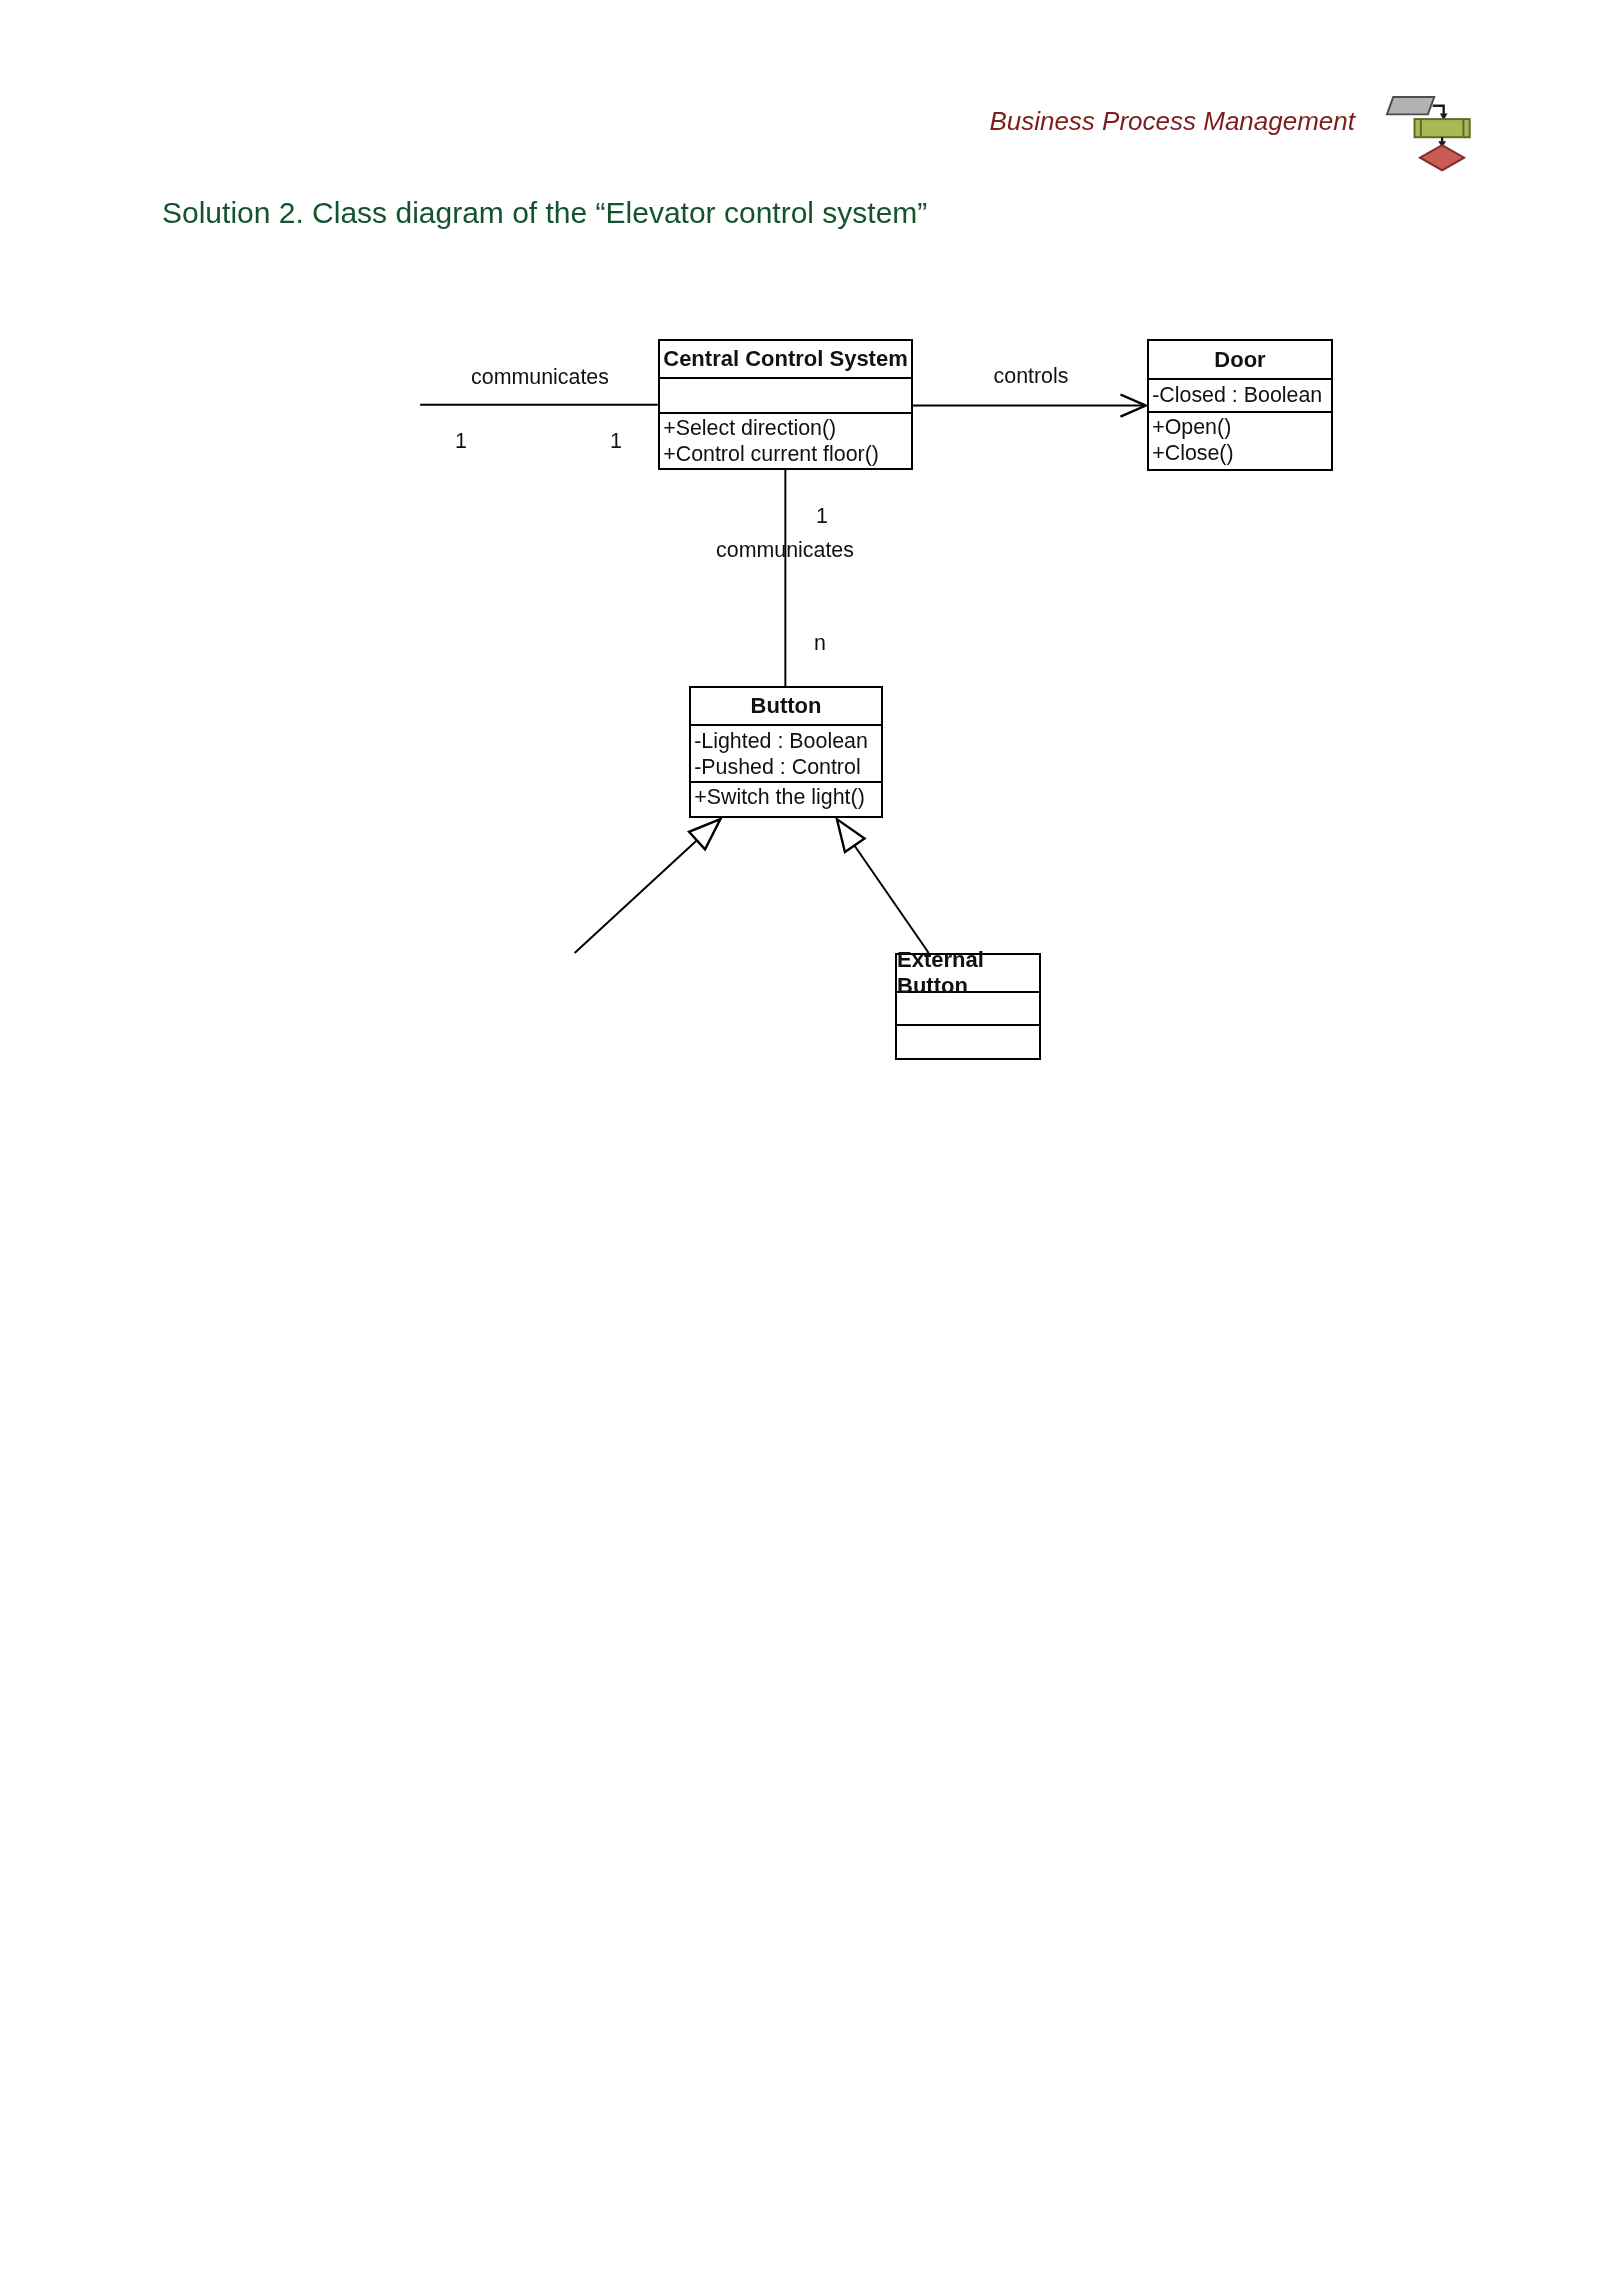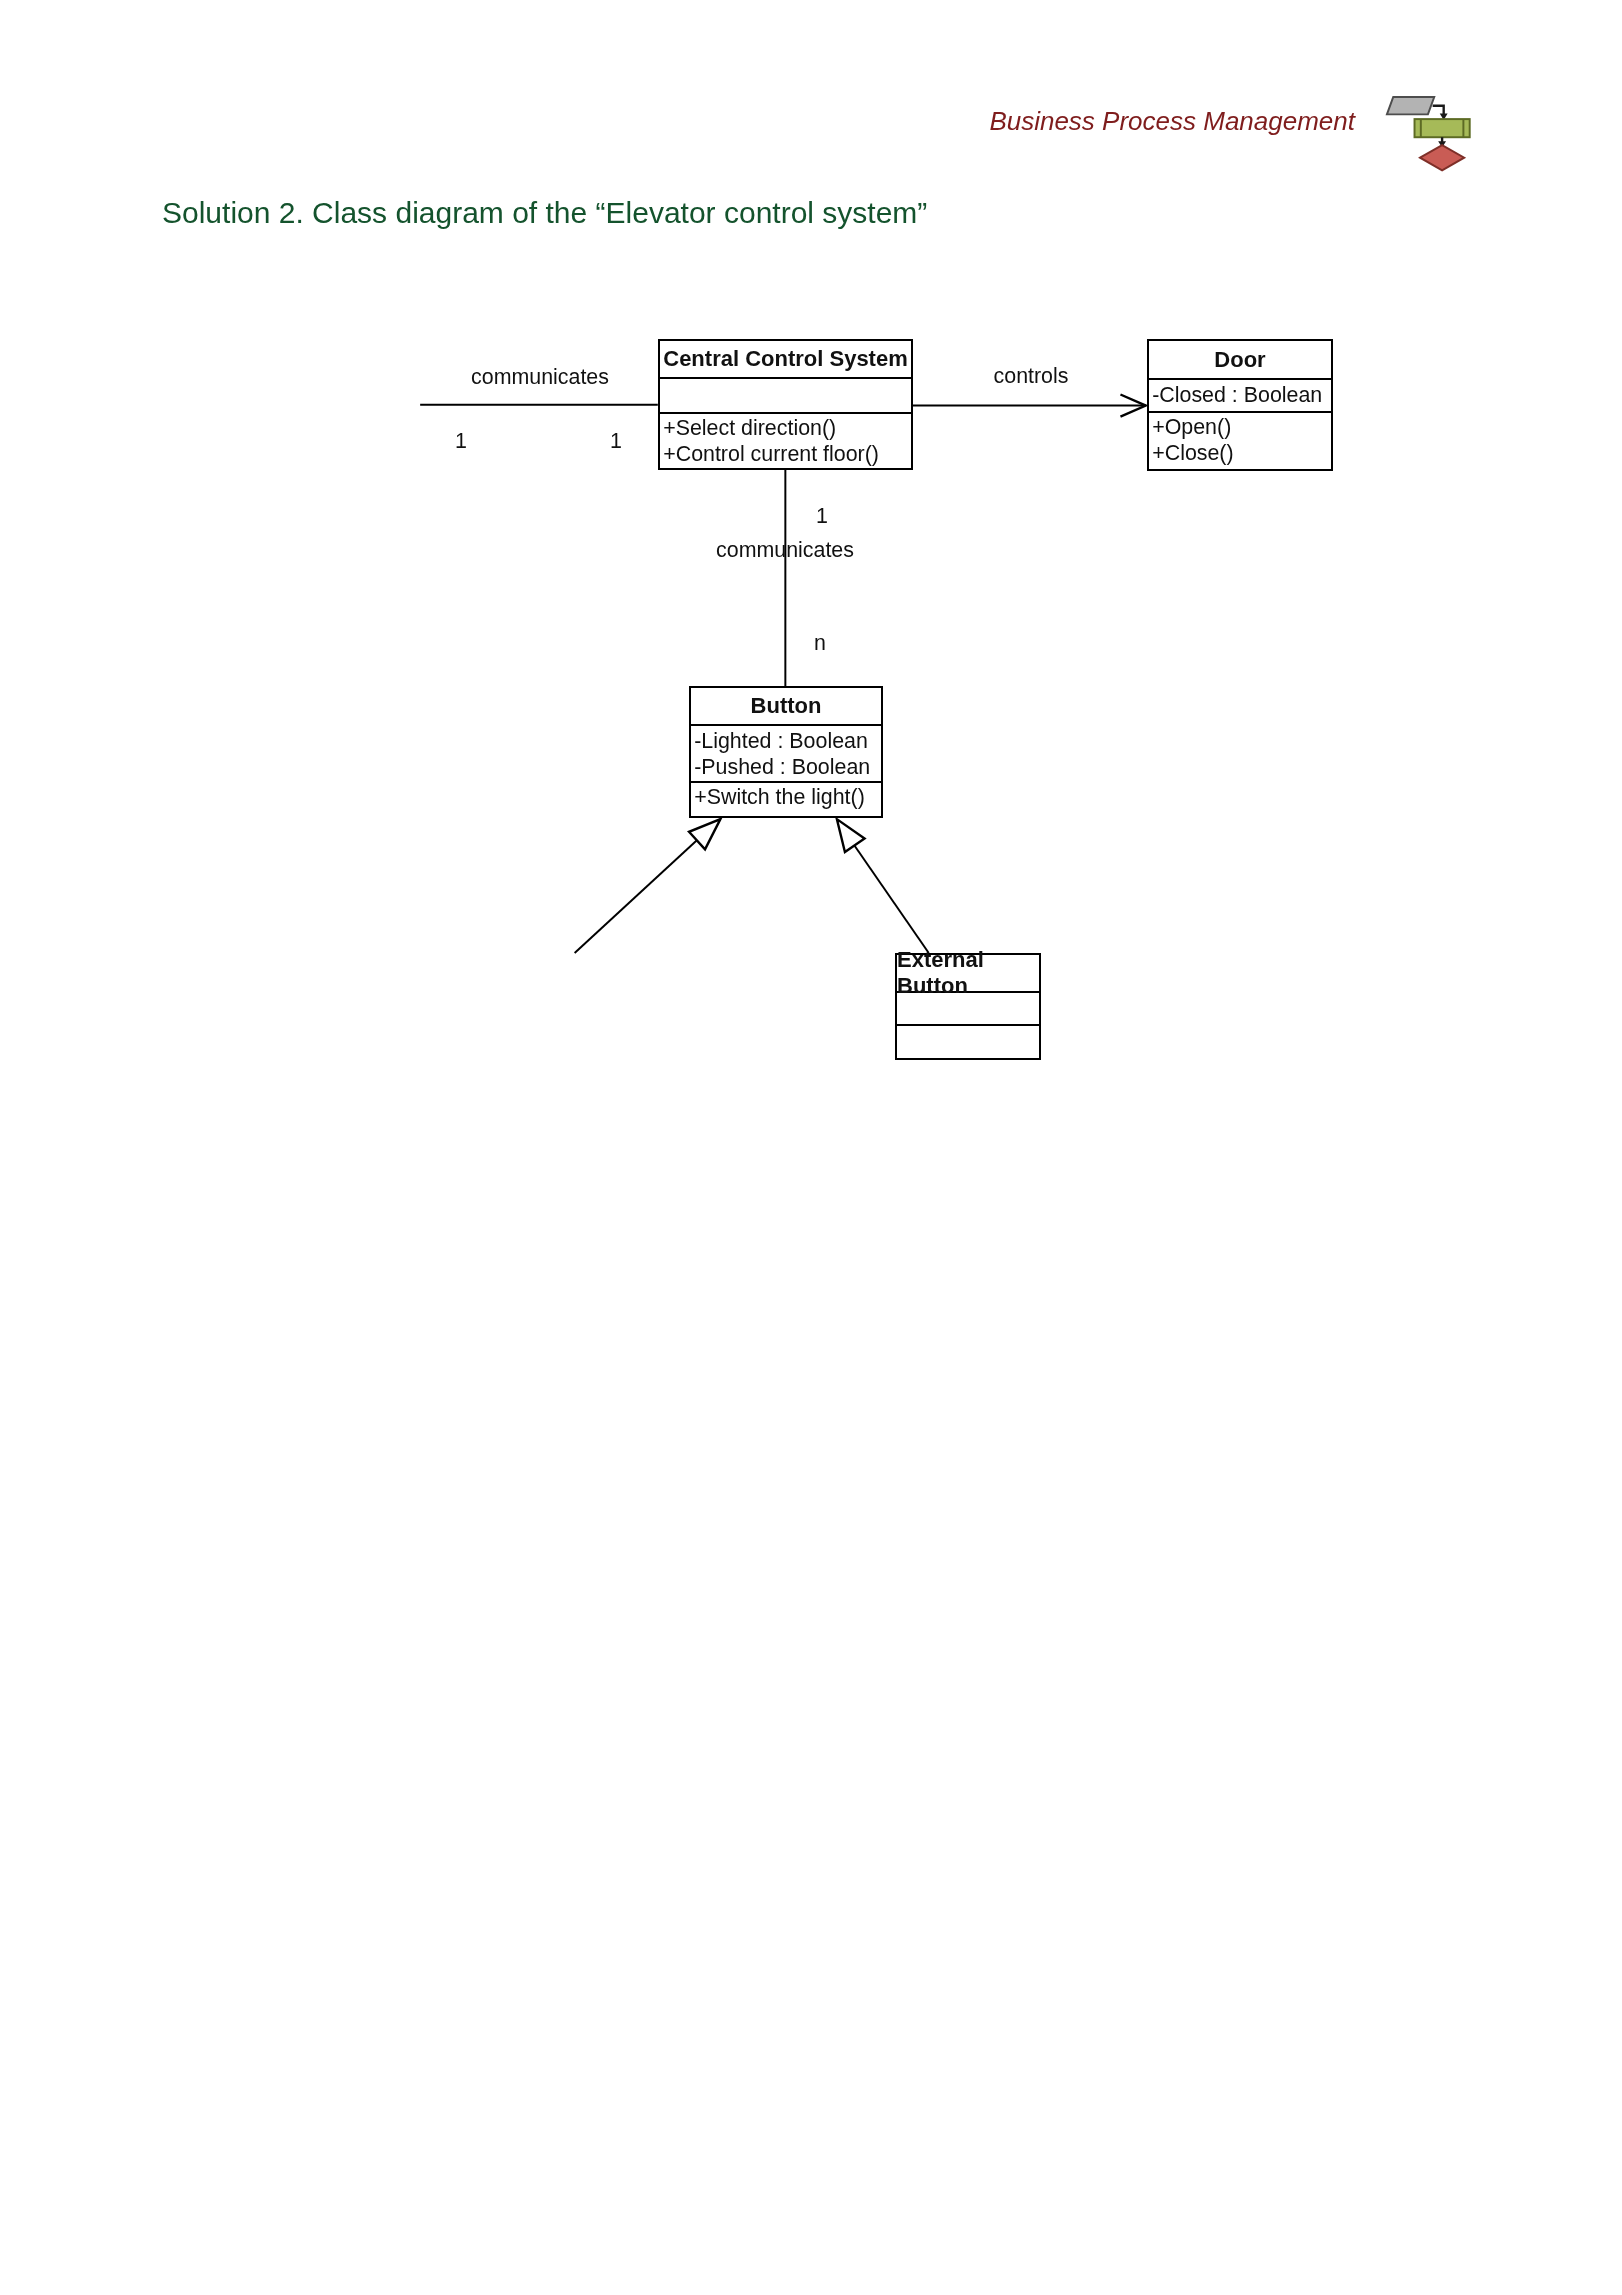--- a/index.html
+++ b/index.html
@@ -114,21 +114,21 @@
     <div class="uml-section last">
       <div class="uml-row">+Open()</div>
       <div class="uml-row">+Close()</div>
     </div>
   </div>
 
   <div class="uml-class" style="left:689px;top:686px;width:194px;height:132px">
     <div class="uml-title" style="height:36px">Button</div>
     <div class="uml-section" style="height:53px">
       <div class="uml-row">-Lighted : Boolean</div>
-      <div class="uml-row">-Pushed : Boolean</div>
+      <div class="uml-row">-Pushed : Control</div>
     </div>
     <div class="uml-section last">
       <div class="uml-row">+Switch the light()</div>
     </div>
   </div>
 
 
   <div class="uml-class" style="left:895px;top:953px;width:146px;height:107px">
     <div class="uml-title" style="height:36px">External Button</div>
     <div class="uml-section" style="height:29px"></div>

